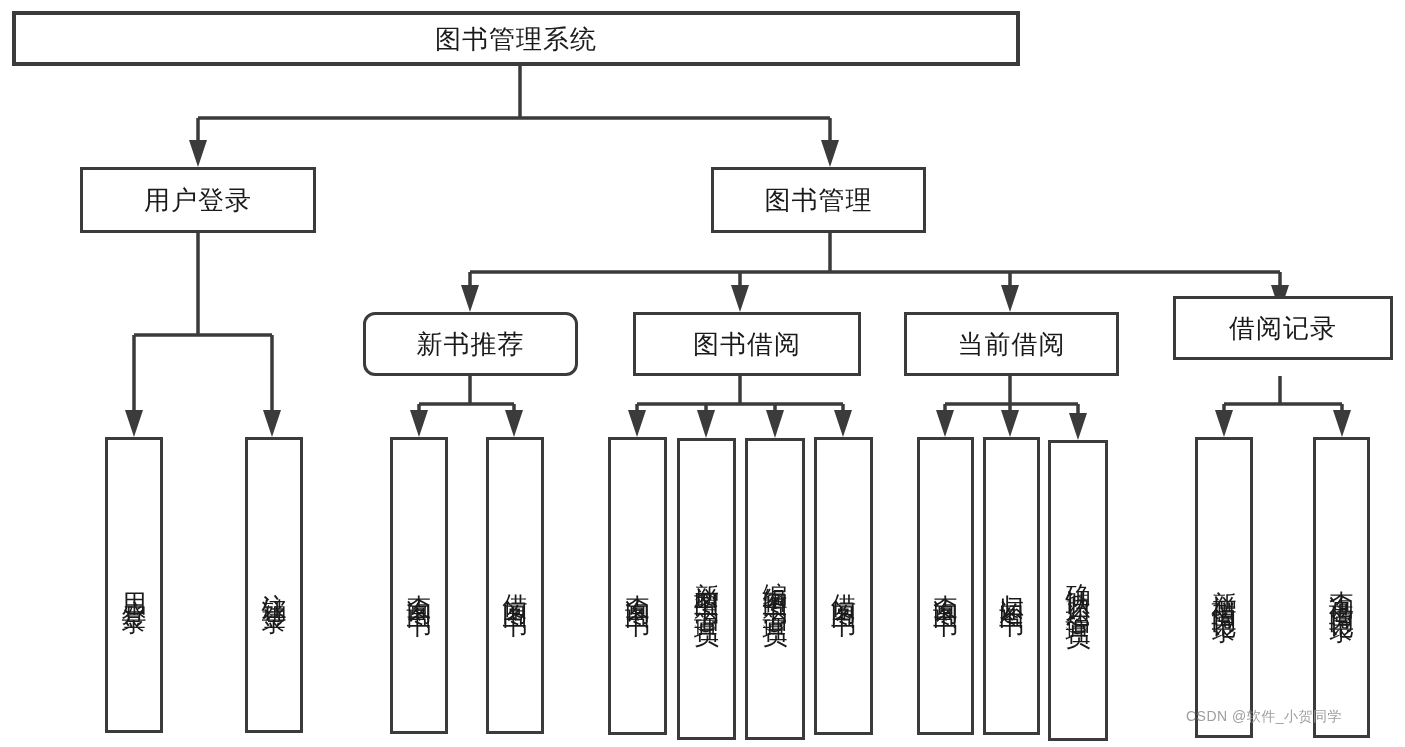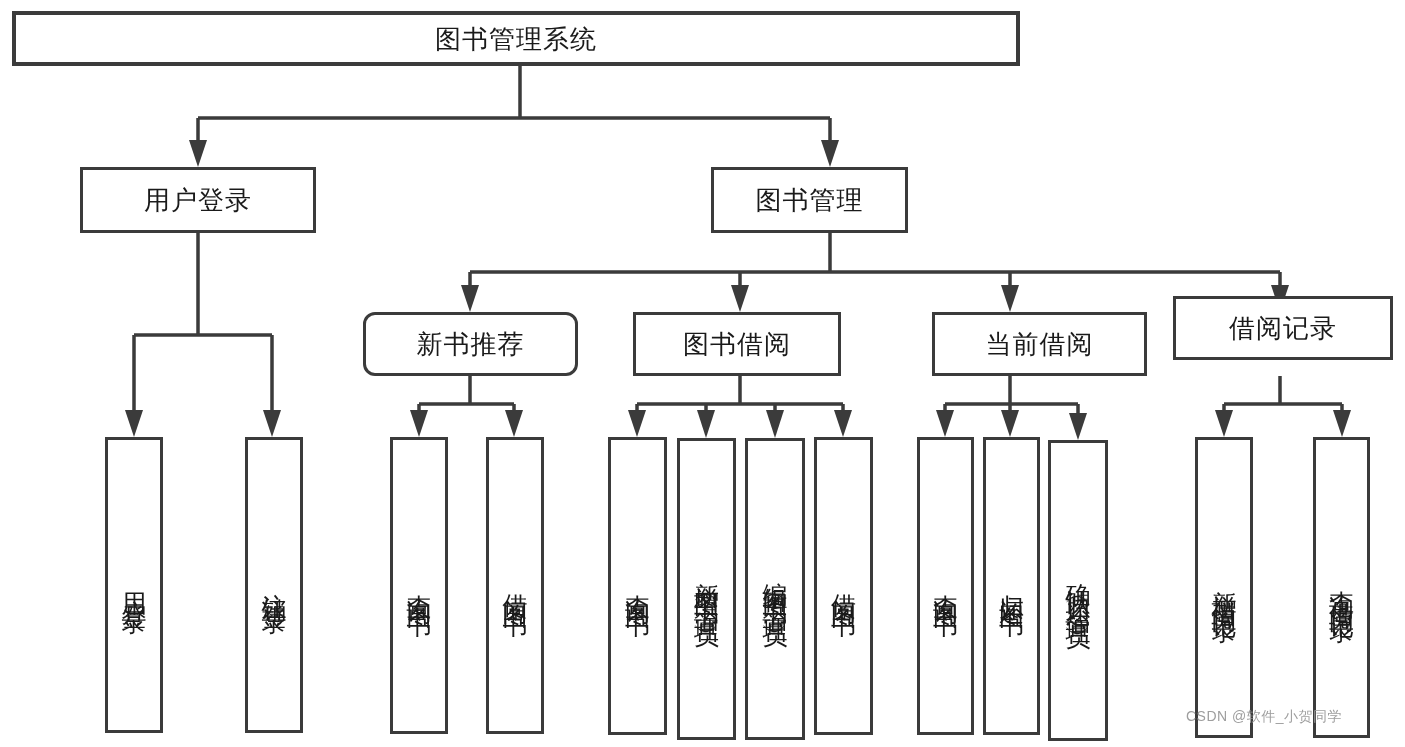--- a/index.html
+++ b/index.html
@@ -97,25 +97,25 @@
     <g>
       <path d="M1280 376 V404 M1224 404 H1342 M1224 404 V411 M1342 404 V411"></path>
       <polygon points="1215,410 1233,410 1224,437"></polygon>
       <polygon points="1333,410 1351,410 1342,437"></polygon>
     </g>
   </svg>
 
   <div class="box hbox root" style="left:12px;top:11px;width:1008px;height:55px;">图书管理系统</div>
 
   <div class="box hbox" style="left:80px;top:167px;width:236px;height:66px;">用户登录</div>
-  <div class="box hbox" style="left:711px;top:167px;width:197px;height:66px;">图书管理</div>
+  <div class="box hbox" style="left:711px;top:167px;width:215px;height:66px;">图书管理</div>
 
   <div class="box hbox" style="left:363px;top:312px;width:215px;height:64px;border-radius:12px;">新书推荐</div>
-  <div class="box hbox" style="left:633px;top:312px;width:208px;height:64px;">图书借阅</div>
-  <div class="box hbox" style="left:904px;top:312px;width:215px;height:64px;margin-left:28px;">当前借阅</div>
+  <div class="box hbox" style="left:633px;top:312px;width:228px;height:64px;">图书借阅</div>
+  <div class="box hbox" style="left:904px;top:312px;width:215px;height:64px;">当前借阅</div>
   <div class="box hbox" style="left:1173px;top:296px;width:220px;height:64px;">借阅记录</div>
 
   <div class="box vbox" style="left:105px;top:437px;width:58px;height:296px;">用户登录</div>
   <div class="box vbox" style="left:245px;top:437px;width:58px;height:296px;">注销登录</div>
 
   <div class="box vbox" style="left:390px;top:437px;width:58px;height:297px;">查询图书</div>
   <div class="box vbox" style="left:486px;top:437px;width:58px;height:297px;">借阅图书</div>
 
   <div class="box vbox" style="left:608px;top:437px;width:59px;height:298px;">查询图书</div>
   <div class="box vbox" style="left:677px;top:438px;width:59px;height:302px;">新增图书（管理员）</div>

